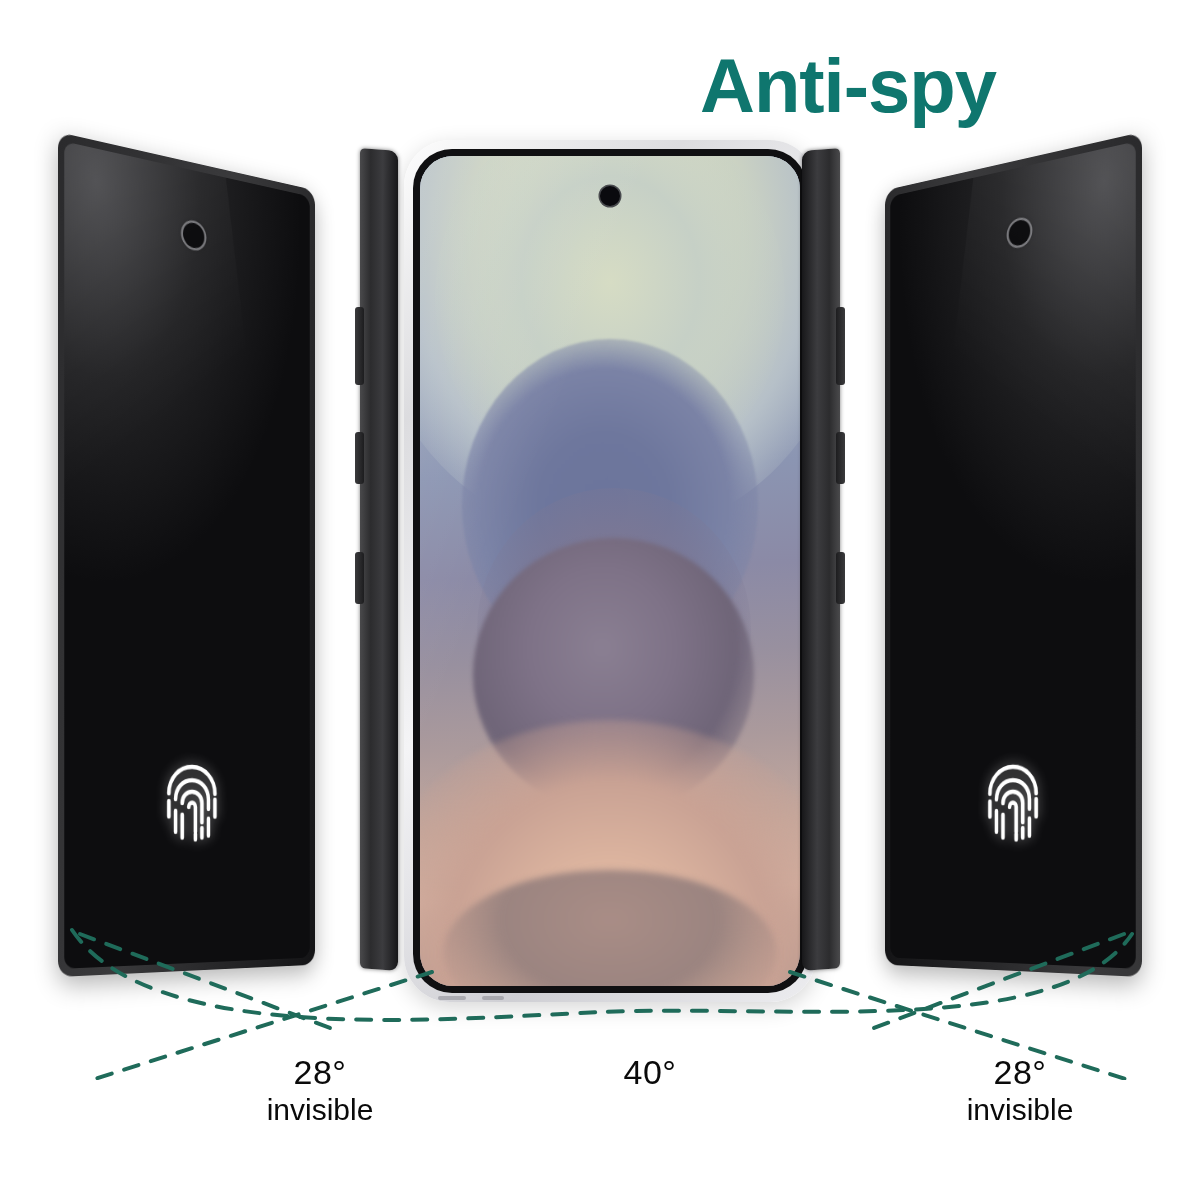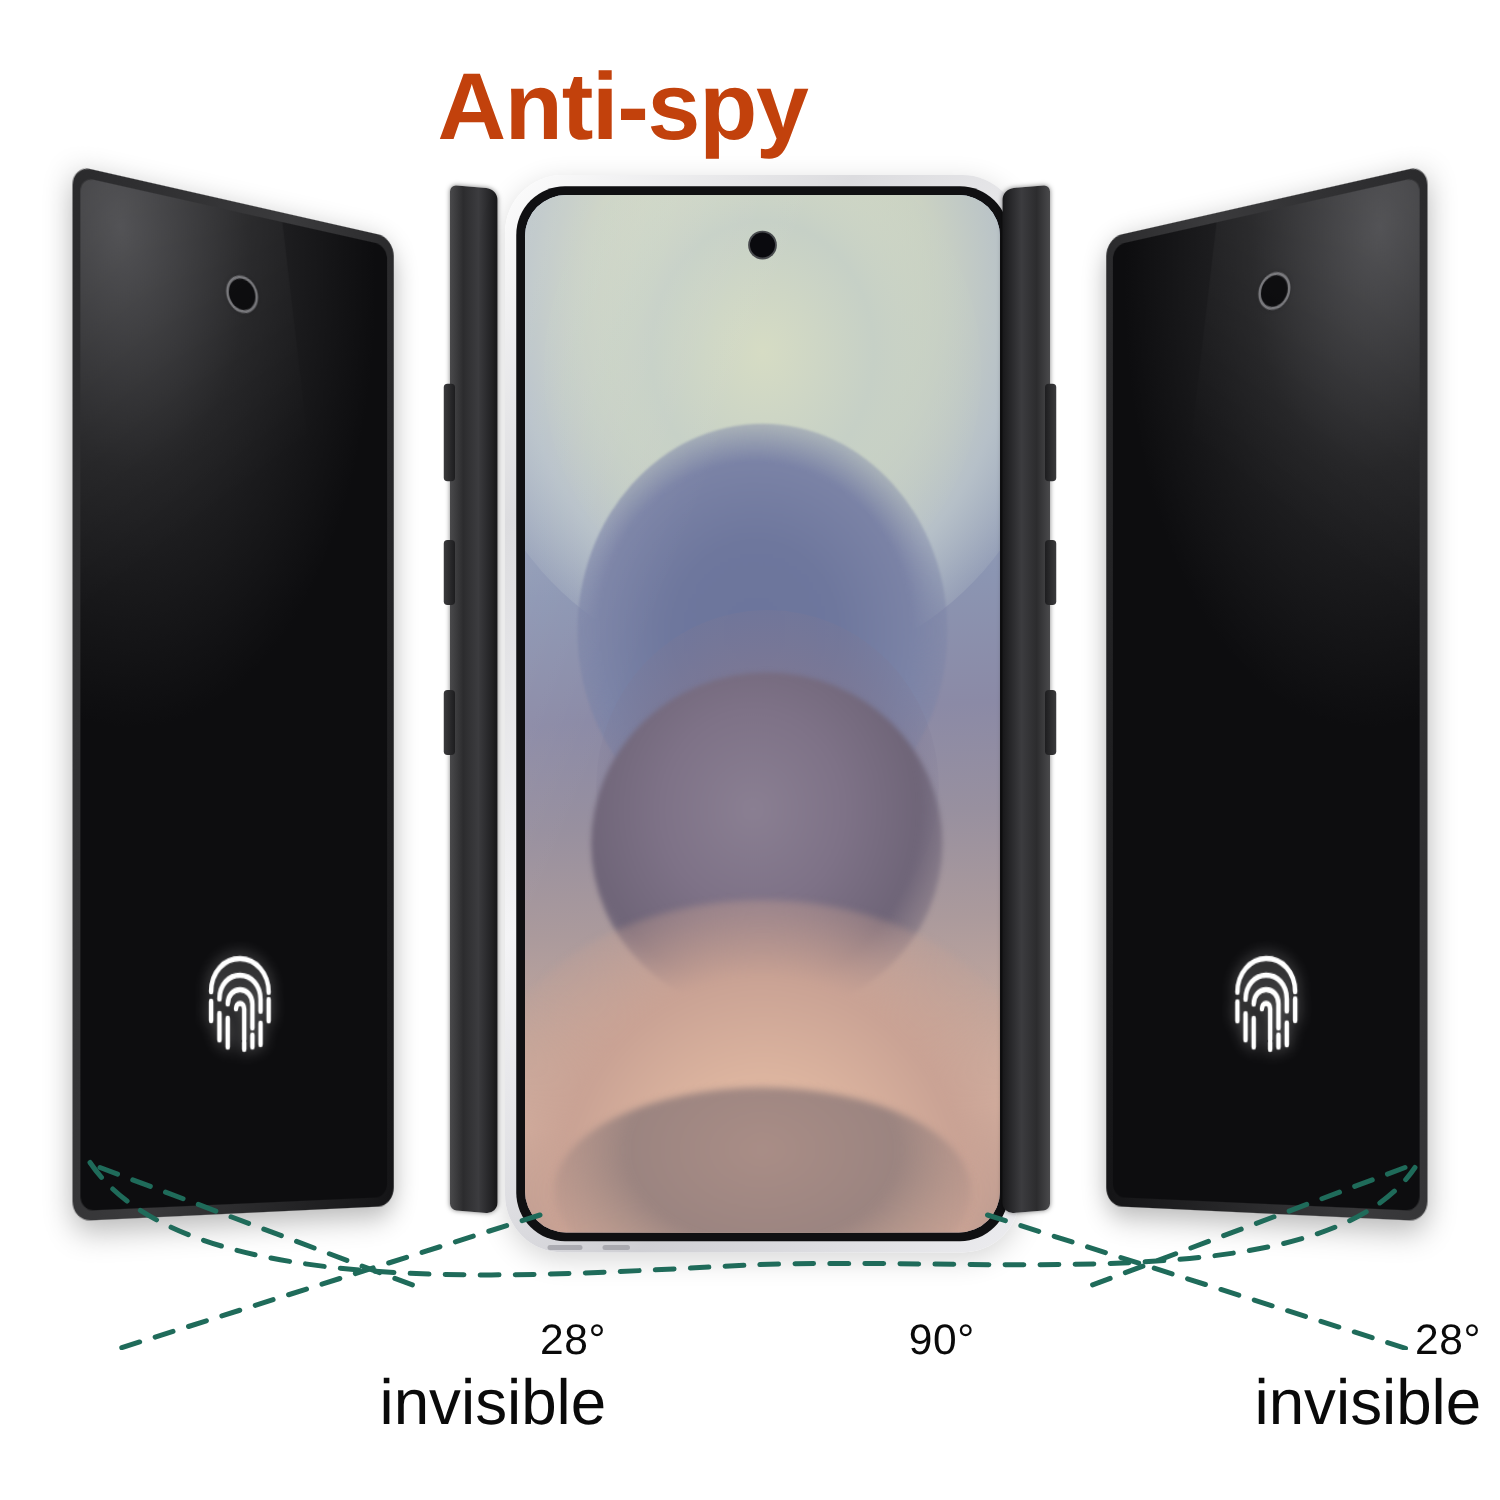--- a/index.html
+++ b/index.html
@@ -6,22 +6,22 @@
   body{
     width:1200px;height:1200px;background:#ffffff;
     font-family:"Liberation Sans","DejaVu Sans",sans-serif;
     overflow:hidden;position:relative;
   }
   #stage{position:absolute;inset:0;}
 
   
   .title{
     position:absolute;top:48px;left:0;width:996px;
-    text-align:center;font-size:76px;font-weight:700;
-    color:#c2410c;letter-spacing:-1px;line-height:1;
+    text-align:right;font-size:76px;font-weight:700;
+    color:#0f766e;letter-spacing:-1px;line-height:1;
   }
 
   
   .phone{position:absolute;}
 
   
   #phone-left{left:58px;top:132px;width:340px;height:862px;}
   #phone-left .side-rail{
     position:absolute;right:0px;top:16px;width:38px;height:820px;
     background:linear-gradient(90deg,#4a4a4c 0%,#2c2c2e 28%,#3c3c3f 60%,#18181a 100%);
@@ -199,22 +199,22 @@
     position:absolute;bottom:2px;left:34px;width:28px;height:4px;
     border-radius:2px;background:rgba(120,120,128,.45);
   }
   #phone-center .speaker.s2{left:78px;width:22px;}
 
   
   #angle-lines{position:absolute;left:0;top:900px;width:1200px;height:180px;}
 
   
   .label{position:absolute;text-align:center;color:#0a0a0a;}
-  .label .deg{font-size:34px;font-weight:400;line-height:1.18;letter-spacing:.5px;text-align:right;}
-  .label .state{font-size:51px;font-weight:400;line-height:1.18;text-align:right;}
+  .label .deg{font-size:34px;font-weight:400;line-height:1.18;letter-spacing:.5px;}
+  .label .state{font-size:30px;font-weight:400;line-height:1.18;}
   #label-left{left:155px;top:1052px;width:330px;}
   #label-center{left:520px;top:1052px;width:260px;}
   #label-right{left:855px;top:1052px;width:330px;}
 </style>
 </head>
 <body>
 
 <div id="stage">
 
   <div class="title">Anti-spy</div>
@@ -312,21 +312,21 @@
       <path d="M1124 34 L 874 128"></path>
     </g>
   </svg>
 
   <div class="label" id="label-left">
     <div class="deg">28°</div>
     <div class="state">invisible</div>
   </div>
 
   <div class="label" id="label-center">
-    <div class="deg">90°</div>
+    <div class="deg">40°</div>
   </div>
 
   <div class="label" id="label-right">
     <div class="deg">28°</div>
     <div class="state">invisible</div>
   </div>
 
 </div>
 
 </body></html>

